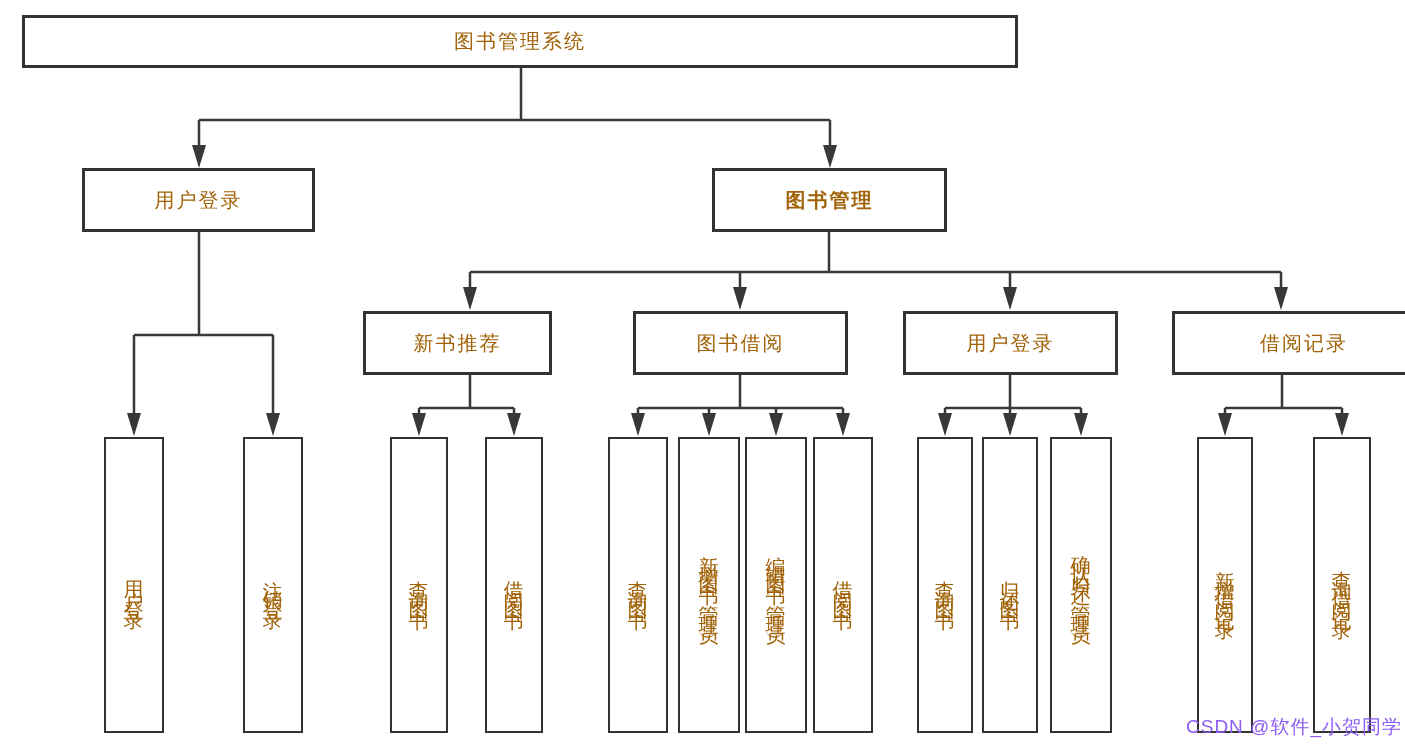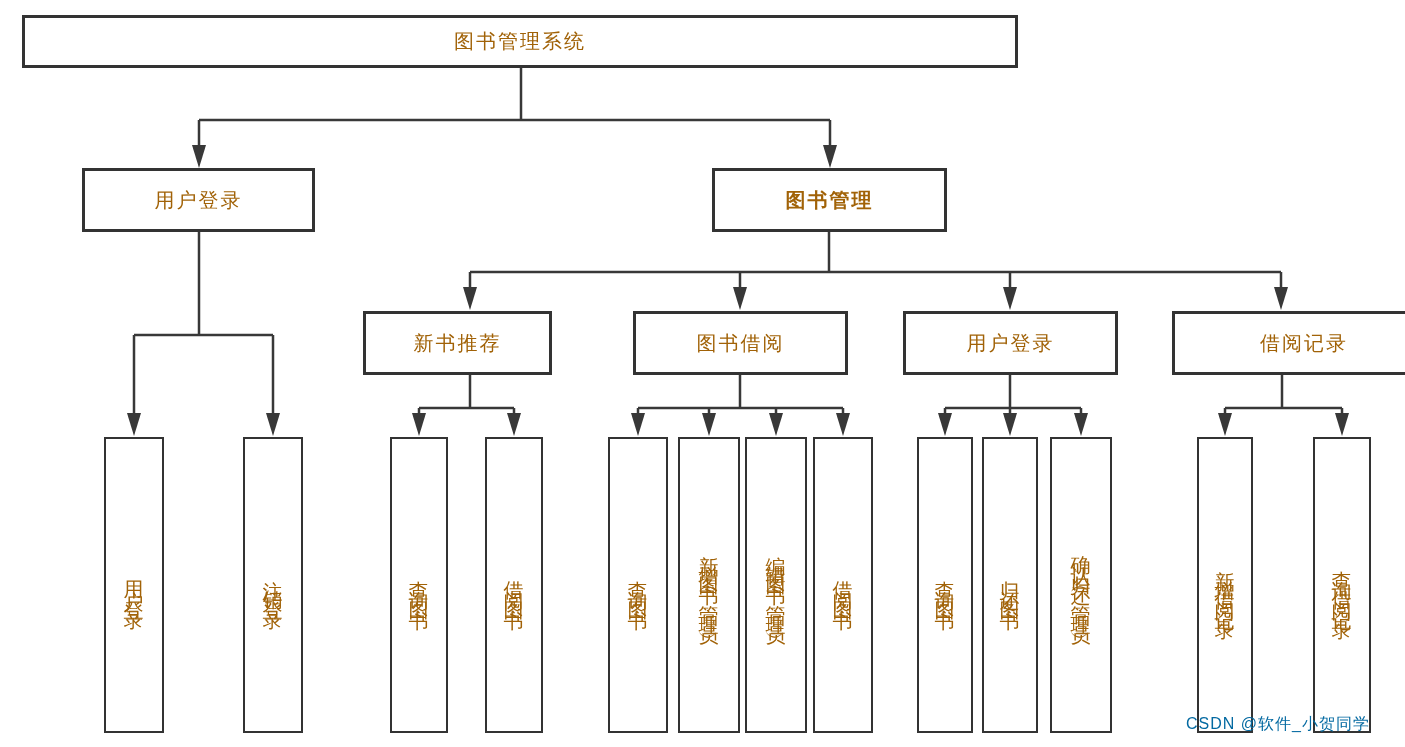--- a/index.html
+++ b/index.html
@@ -29,22 +29,22 @@
     writing-mode:vertical-rl;
     letter-spacing:10px;
     font-size:20px;
     line-height:1;
     white-space:nowrap;
   }
   .hrow{top:437px;height:296px;}
   #watermark{
     position:absolute;
     left:1186px;top:714px;
-    font-size:16px;
-    color:#0369a1;
+    font-size:19px;
+    color:#8b5cf6;
     letter-spacing:1px;
     z-index:3;
     white-space:nowrap;
   }
 </style>
 </head>
 <body>
 
 <div id="canvas">
 

